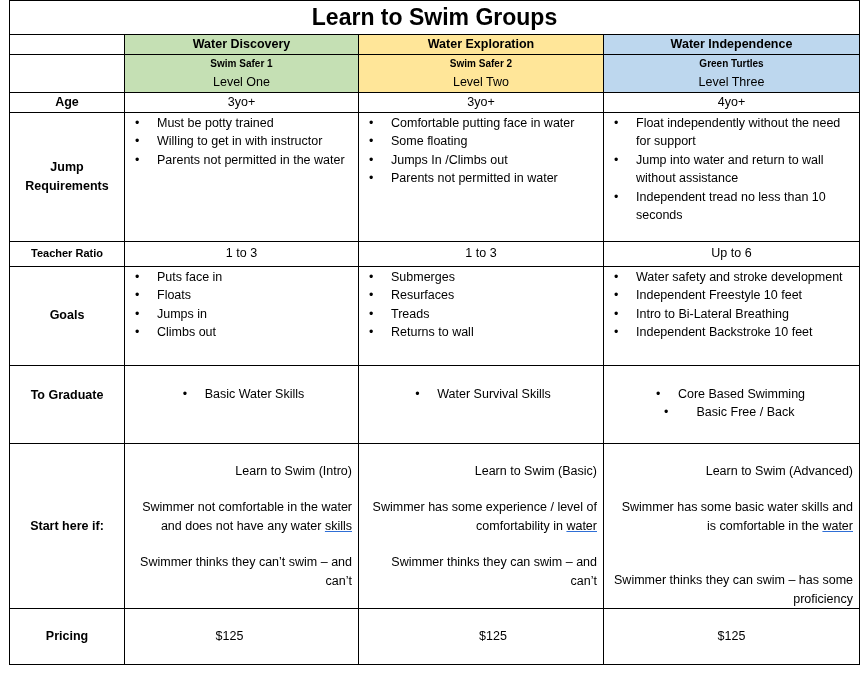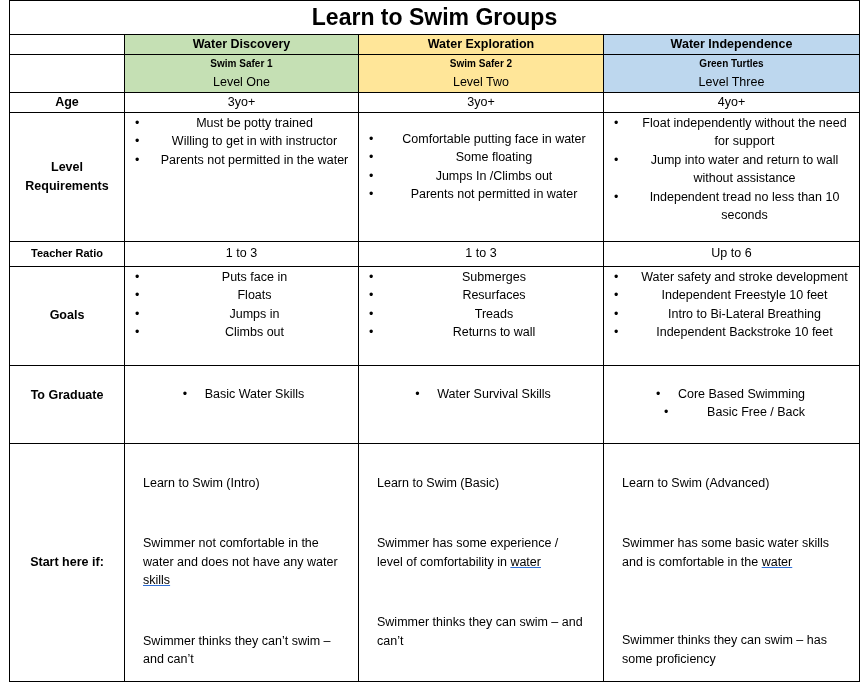--- a/index.html
+++ b/index.html
@@ -10,25 +10,25 @@
   table.grid td { border:1px solid #000; padding:0 6px; vertical-align:middle;
                   font-size:12.5px; line-height:18.5px; }
   .title { text-align:center; font-weight:bold; font-size:23px !important; height:33px; }
   .hdr { text-align:center; font-weight:bold; font-size:10px; }
   .green { background:#c5e0b4; }
   .yellow { background:#ffe699; }
   .blue { background:#bdd7ee; }
   .lbl { text-align:center; font-weight:bold;margin-top:44px; }
   .ctr { text-align:center; }
   .top { vertical-align:top !important; }
-  ul { margin:0; padding:0 0 0 26px; list-style:none;text-align:center; }
+  ul { margin:0; padding:0 0 0 26px; list-style:none; }
   ul li { position:relative; }
   ul li::before { content:"\2022"; position:absolute; left:-22px; top:0; }
-  ul.centered { display:inline-block; text-align:right; }
-  .start p { margin:12px; text-align:left; }
+  ul.centered { display:inline-block; text-align:center; }
+  .start p { margin:0; text-align:right; }
   .spacer { height:18px; }
   .squig { text-decoration:underline; text-decoration-color:#2f6fd6; }
 </style>
 </head>
 <body>
 
 <table class="grid">
   <colgroup>
     <col style="width:115px">
       <col style="width:234px">
@@ -61,31 +61,31 @@
     </td>
   </tr>
   <tr style="height:20px">
     <td class="lbl">Age</td>
     <td class="ctr">3yo+</td>
     <td class="ctr">3yo+</td>
     <td class="ctr">4yo+</td>
   </tr>
   <tr style="height:129px">
     <td class="lbl">
-      <div>Level</div>
+      <div>Jump</div>
       <div>Requirements</div>
     </td>
     <td class="top" style="padding-top:1px">
       <ul>
         <li>Must be potty trained</li>
         <li>Willing to get in with instructor</li>
         <li>Parents not permitted in the water</li>
       </ul>
     </td>
-    <td class="top" style="padding-top:17px">
+    <td class="top" style="padding-top:1px">
       <ul>
         <li>Comfortable putting face in water</li>
         <li>Some floating</li>
         <li>Jumps In /Climbs out</li>
         <li>Parents not permitted in water</li>
       </ul>
     </td>
     <td class="top" style="padding-top:1px">
       <ul>
         <li>Float independently without the need for support</li>

